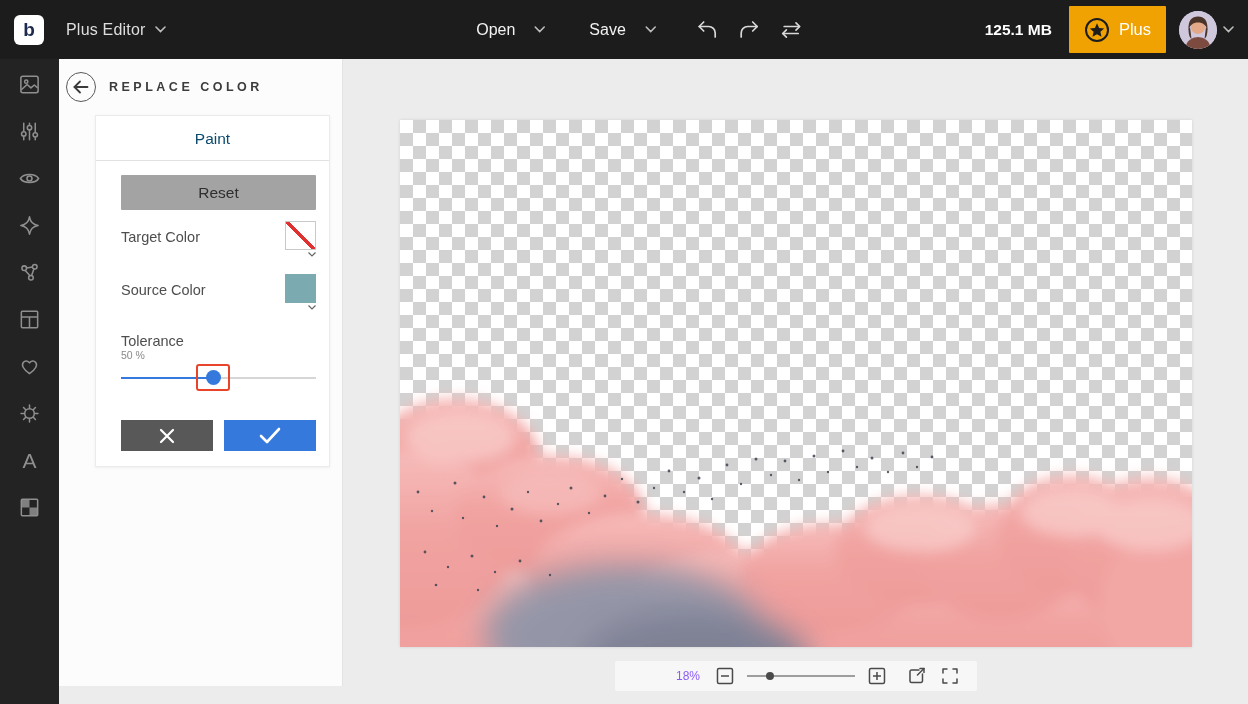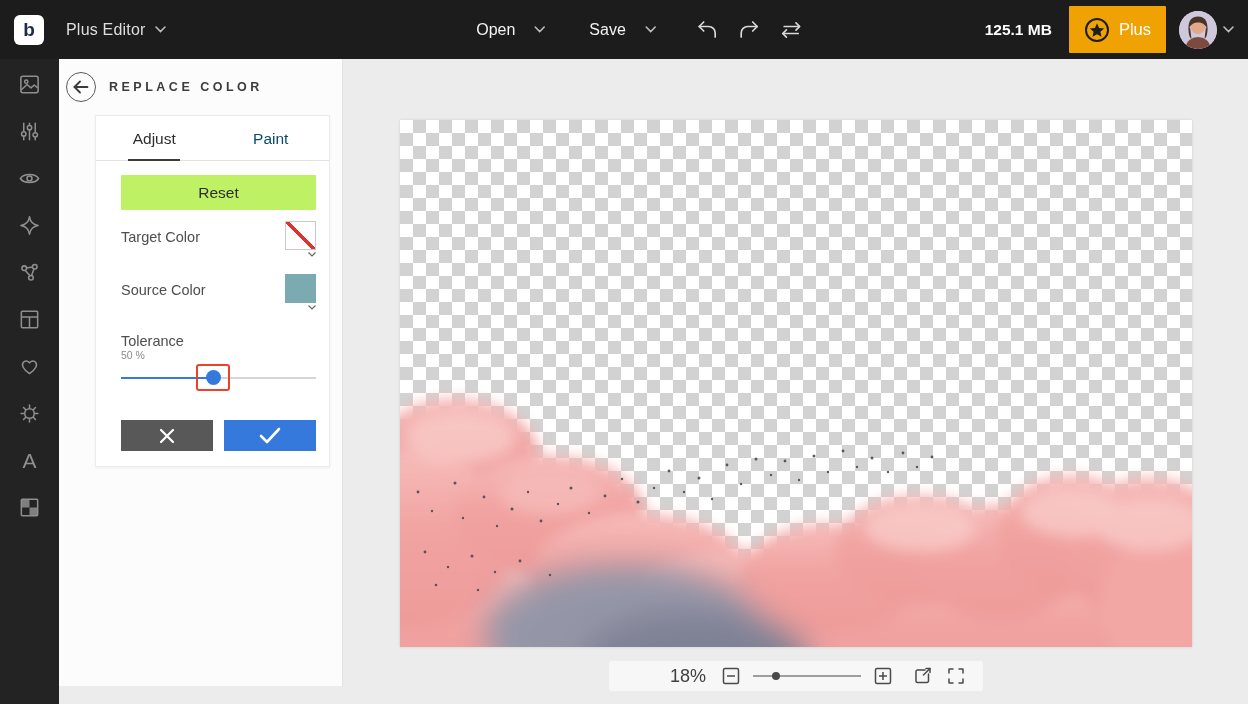--- a/index.html
+++ b/index.html
@@ -33,21 +33,21 @@
   .panel { position:absolute; top:59px; left:59px; bottom:18px; width:284px; background:#fcfcfc; border-right:1px solid #e3e3e3; }
   .panel-header { display:flex; align-items:center; padding:13px 0 0 7px; }
   .back-btn { width:30px; height:30px; border-radius:50%; border:1.5px solid #5a5a5a; background:transparent; display:flex; align-items:center; justify-content:center; cursor:pointer; flex:none; }
   .panel-title { font-size:12.5px; font-weight:bold; letter-spacing:3.5px; color:#3c3c3c; margin-left:13px; }
   .panel-card { margin:13px 12px 0 36px; background:#fff; border:1px solid #ebebeb; box-shadow:0 1px 3px rgba(0,0,0,.05); }
   .tabs { display:flex; border-bottom:1px solid #e2e2e2; }
   .tab { flex:1; text-align:center; font-size:15.5px; color:#0c4a6e; padding:14px 0 12px; cursor:pointer; position:relative; }
   .tab.active { color:#2d2d2d; }
   .tab.active::after { content:""; position:absolute; left:50%; transform:translateX(-50%); bottom:-1px; width:52px; height:2.5px; background:#3a3a3a; }
   .card-body { padding:14px 13px 15px 25px; }
-  .reset-btn { width:100%; height:35px; background:#bef264; border:none; border-radius:1px; font-size:15.5px; color:#2e2e2e; font-family:inherit; cursor:pointer; }
+  .reset-btn { width:100%; height:35px; background:#a3a3a3; border:none; border-radius:1px; font-size:15.5px; color:#2e2e2e; font-family:inherit; cursor:pointer; }
   .color-row { display:flex; justify-content:space-between; align-items:flex-start; margin-top:11px; min-height:42px; }
   .row-label { font-size:14.5px; color:#4e4e4e; margin-top:8px; }
   .swatch-wrap { display:flex; flex-direction:column; align-items:flex-end; cursor:pointer; }
   .swatch { width:31px; height:29px; }
   .swatch.source { background:var(--source-swatch,#7caab1); }
   .swatch.target { border:1px solid #c9c9c9; background:#fff linear-gradient(45deg, transparent 45%, var(--target-none-red,#e03131) 45%, var(--target-none-red,#e03131) 55%, transparent 55%); }
   .swatch-chevron { margin-top:2px; color:#666; }
   .tol-head { display:flex; justify-content:space-between; align-items:baseline; margin-top:17px;flex-direction:column; }
   .tol-value { font-size:10.5px; color:#8a8a8a; }
   .slider { position:relative; height:28px; margin-top:3px; cursor:pointer; }
@@ -61,21 +61,21 @@
   .action-btn.apply { background:var(--accent-blue,#3579dd); }
 
   
   .canvas-area { position:absolute; top:59px; left:344px; right:0; bottom:0; background:#ececec; }
   .canvas { position:absolute; left:56px; top:61px; width:792px; height:527px; overflow:hidden; box-shadow:0 0 3px rgba(0,0,0,.12);
     background:conic-gradient(#d2d2d2 25%, #ffffff 0 50%, #d2d2d2 0 75%, #ffffff 0); background-size:26px 26px; }
   .cloud-svg { position:absolute; inset:0; width:100%; height:100%; }
 
   
   .zoom-bar { position:absolute; left:50%; transform:translateX(-50%); bottom:13px; height:30px; background:#f7f7f7; border-radius:2px; display:flex; align-items:center; padding:0 17px; gap:13px; }
-  .zoom-level { font-size:18px; color:#404040; margin-right:3px; cursor:pointer;margin-left:44px; }
+  .zoom-level { font-size:12px; color:#8b5cf6; margin-right:3px; cursor:pointer;margin-left:44px; }
   .zb-btn { background:none; border:none; padding:0; display:flex; align-items:center; justify-content:center; cursor:pointer; color:#4a4a4a; }
   .zoom-slider { position:relative; width:108px; height:14px; cursor:pointer; }
   .zoom-slider .ztrack { position:absolute; top:6px; left:0; right:0; height:2px; background:#9e9e9e; }
   .zoom-slider .zthumb { position:absolute; left:18%; top:3px; width:8px; height:8px; border-radius:50%; background:#4a4a4a; }
   .zb-group { display:flex; align-items:center; gap:13px; margin-left:8px; }
 </style>
 </head>
 <body>
 
 <div class="app">
@@ -226,21 +226,20 @@
         <svg width="16" height="14" viewBox="0 0 16 14" fill="none" stroke="#3a3a3a" stroke-width="1.8" stroke-linecap="round" stroke-linejoin="round">
             <path d="M7 1.5 L1.5 7 L7 12.5"></path>
             <path d="M1.5 7 H14.5"></path>
           </svg>
       </button>
       <h2 class="panel-title">REPLACE COLOR</h2>
     </div>
 
     <div class="panel-card">
       <div class="tabs">
-        <div class="tab active">Adjust</div>
         <div class="tab">Paint</div>
       </div>
 
       <div class="card-body">
         <button class="reset-btn">Reset</button>
 
         <div class="color-row">
           <span class="row-label">Target Color</span>
           <div class="swatch-wrap">
             <div class="swatch target"></div>

